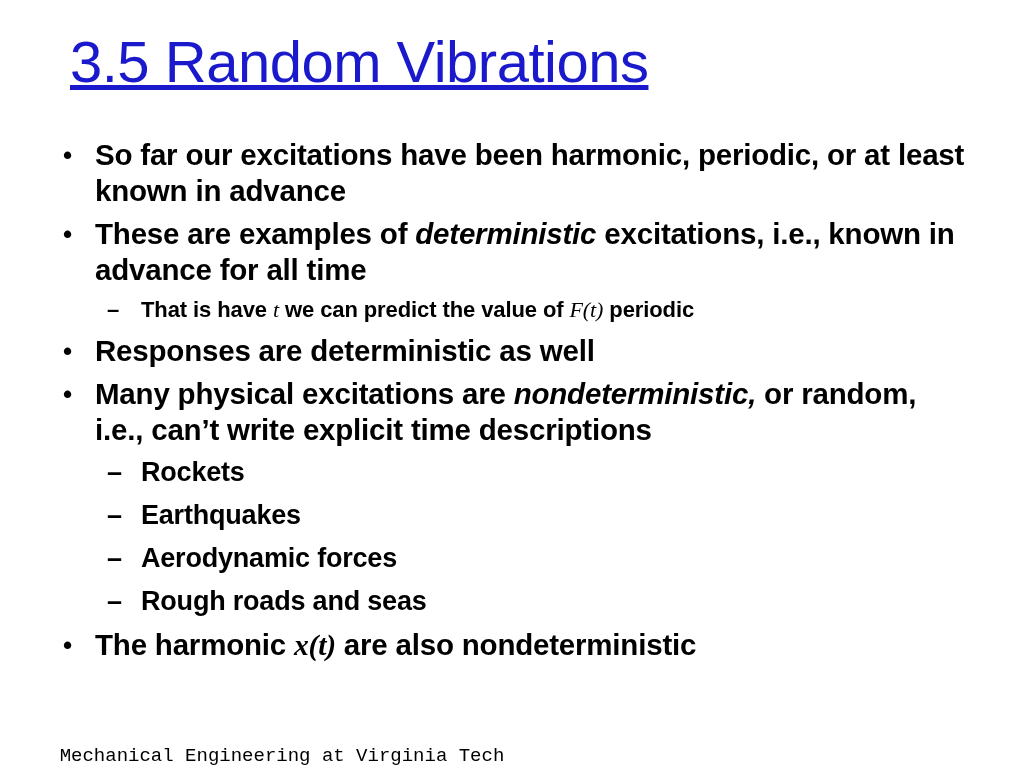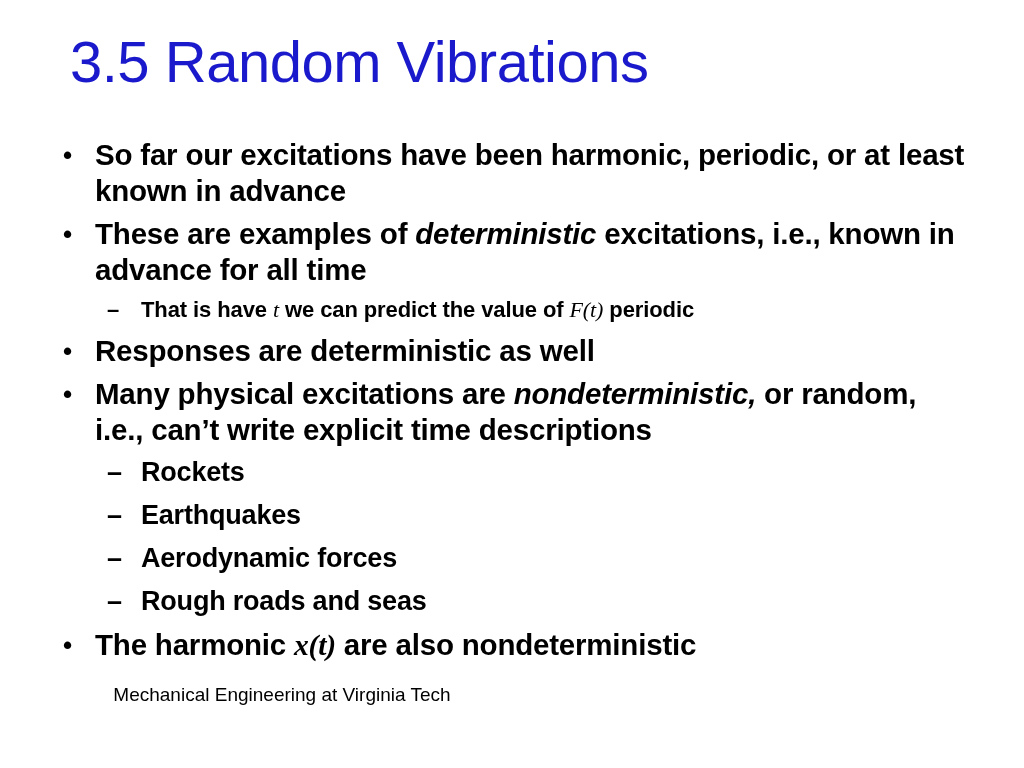--- a/index.html
+++ b/index.html
@@ -26,20 +26,21 @@
   .slide-title {
     position: absolute;
     left: 70px;
     top: 30px;
     font-size: 58px;
     line-height: 64px;
     font-weight: 400;
     color: #1a1acc;
     letter-spacing: -0.5px;
     white-space: nowrap;
+    text-decoration: underline;
   }
 
   
   .body {
     position: absolute;
     left: 58px;
     top: 137px;
     width: 908px;
   }
 
@@ -133,23 +134,23 @@
     top: 706px;
     font-family: "Liberation Serif", "DejaVu Serif", serif;
     font-size: 17px;
     line-height: 22px;
     color: #000000;
   }
   .footer-center {
     position: absolute;
     left: 0;
     right: 0;
-    top: 683px;
+    top: 744px;
     text-align: center;
-    font-family: Liberation Sans, sans-serif;
+    font-family: Liberation Mono, monospace;
     font-size: 19px;
     line-height: 24px;
     color: #000000;
     padding-right: 460px;
   }
   .footer-center span { display: inline-block; }
 </style>
 </head>
 <body>
 

